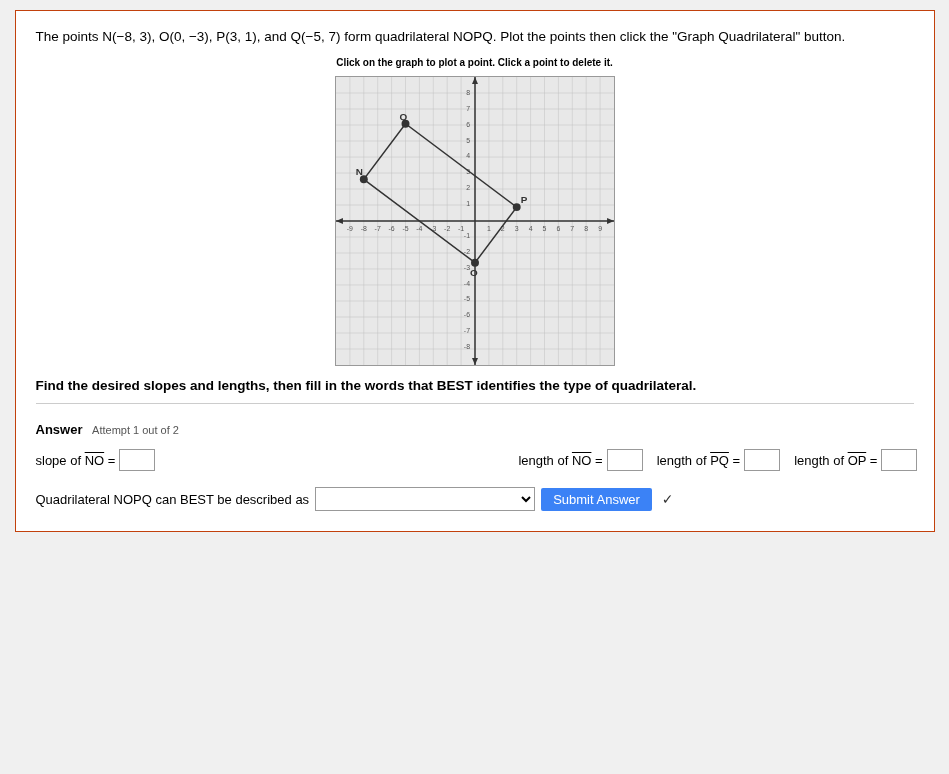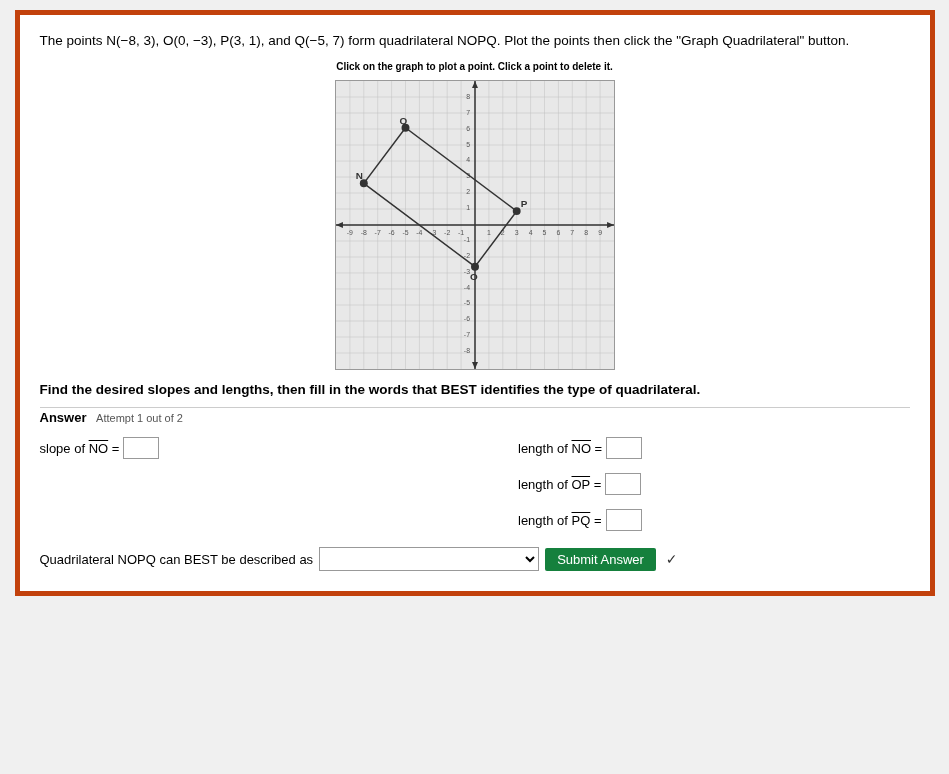--- a/index.html
+++ b/index.html
@@ -8,21 +8,21 @@
       font-size: 14px;
       background: #f0f0f0;
       display: flex;
       justify-content: center;
       align-items: flex-start;
       min-height: 774px;
       padding: 10px;
     }
     .main-container {
       background: #fff;
-      border: 5px solid #c2410c;
+      border: 1px solid #c2410c;
       width: 920px;
       padding: 16px 20px 20px 20px;
     }
     .problem-text {
       font-size: 13.5px;
       line-height: 1.5;
       margin-bottom: 10px;
     }
     .instruction {
       text-align: center;
@@ -46,21 +46,21 @@
       width: 100%;
       height: 100%;
     }
     .find-text {
       font-size: 13.5px;
       margin-bottom: 10px;
       font-weight: bold;
     }
     .answer-section {
       border-top: 1px solid #ccc;
-      padding-top: 2px;
+      padding-top: 18px;
     }
     .answer-header {
       font-size: 13px;
       margin-bottom: 12px;
     }
     .answer-header span.attempt {
       font-size: 11px;
       color: #555;
       margin-left: 6px;
     }
@@ -70,21 +70,21 @@
       justify-content: space-between;
     }
     .slopes-col {
       display: flex;
       flex-direction: column;
       gap: 14px;
       width: 45%;
     }
     .lengths-col {
       display: flex;
-      flex-direction: column;
+      flex-direction: row;
       gap: 14px;
       width: 45%;
     }
     .field-row {
       display: flex;
       align-items: center;
       gap: 4px;
       font-size: 13px;
     }
     .field-label {
@@ -113,21 +113,21 @@
     }
     .dropdown-input {
       flex: 1;
       max-width: 220px;
       height: 24px;
       border: 1px solid #999;
       font-size: 13px;
       background: #fff;
     }
     .submit-btn {
-      background: #15803d;
+      background: #3b82f6;
       color: #fff;
       border: none;
       padding: 4px 12px;
       font-size: 13px;
       cursor: pointer;
       border-radius: 2px;
     }
     .check-icon {
       font-size: 14px;
       color: #333;
@@ -277,26 +277,26 @@
       </div>
 
       <div class="lengths-col">
 
         <div class="field-row">
           <span class="field-label">length of <span class="overline">NO</span> =</span>
           <input class="field-input" type="text" value="" style="">
         </div>
 
         <div class="field-row">
-          <span class="field-label">length of <span class="overline">OP</span> =</span>
+          <span class="field-label">length of <span class="overline">PQ</span> =</span>
           <input class="field-input" type="text" value="" style="">
         </div>
 
         <div class="field-row">
-          <span class="field-label">length of <span class="overline">PQ</span> =</span>
+          <span class="field-label">length of <span class="overline">OP</span> =</span>
           <input class="field-input" type="text" value="" style="">
         </div>
 
 
       </div>
     </div>
 
     <div class="bottom-row">
       <span class="quadrilateral-label">Quadrilateral NOPQ can BEST be described as</span>
       <select class="dropdown-input">

